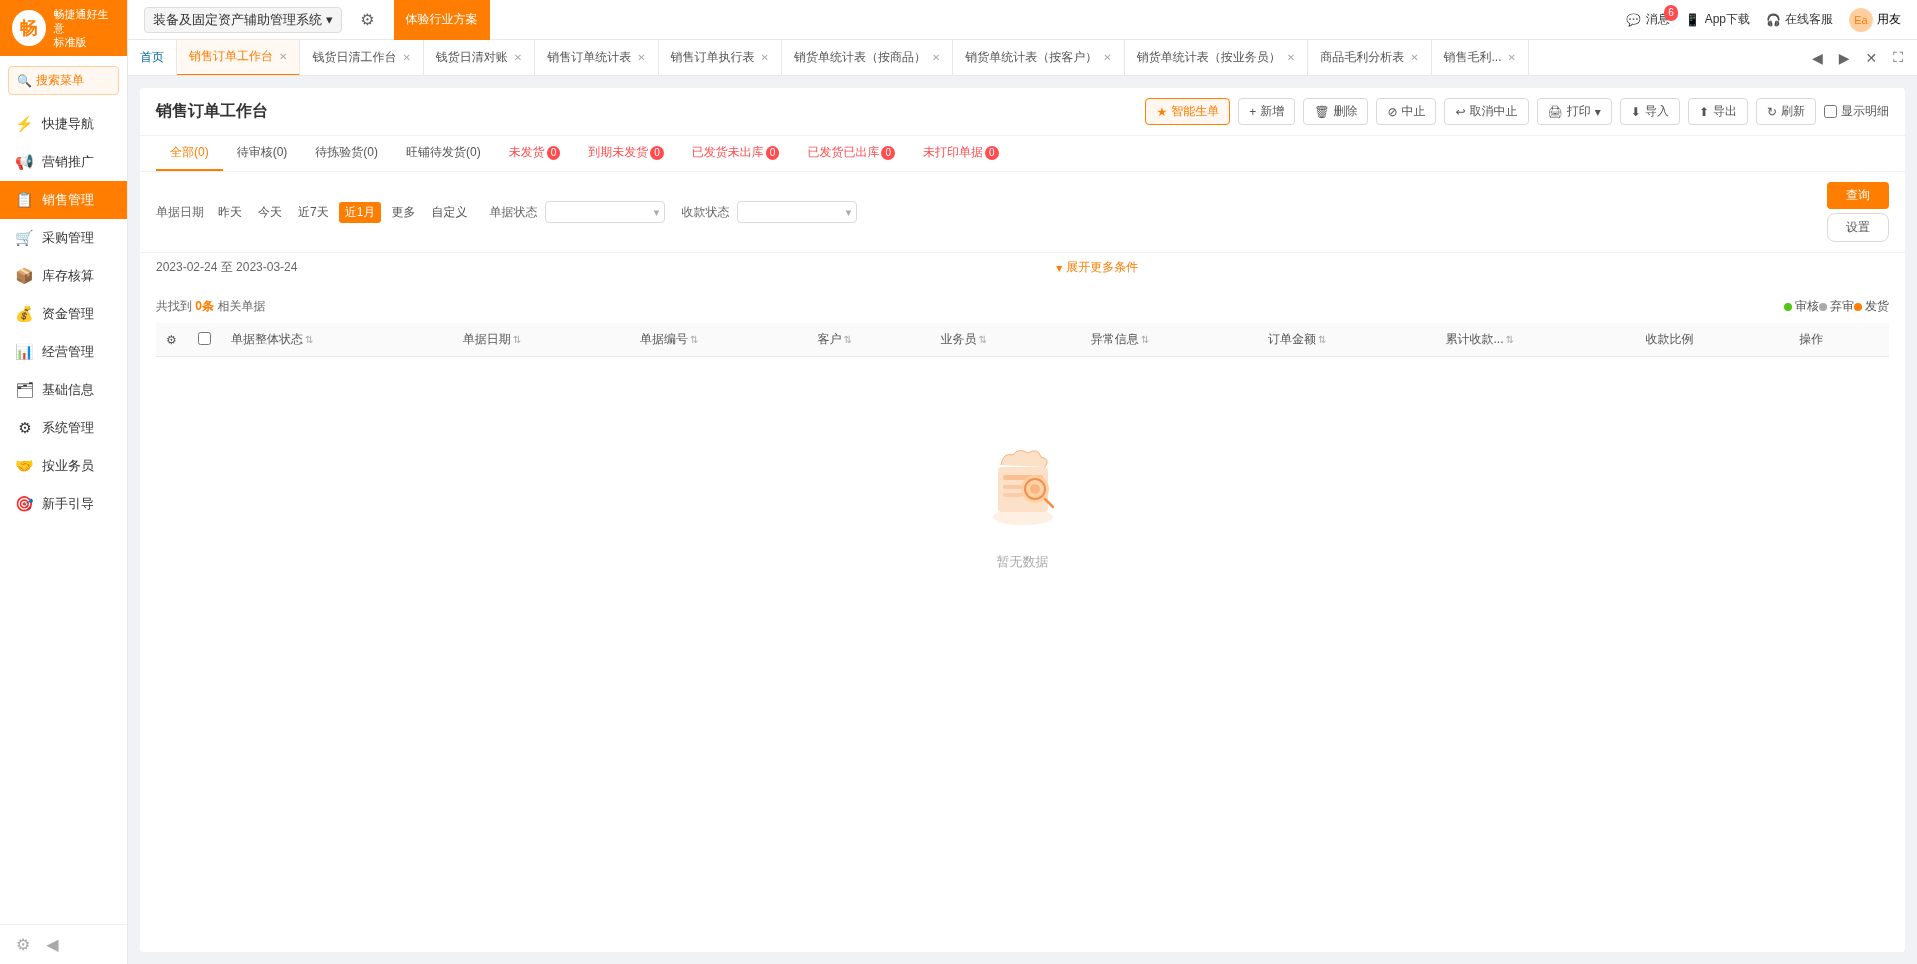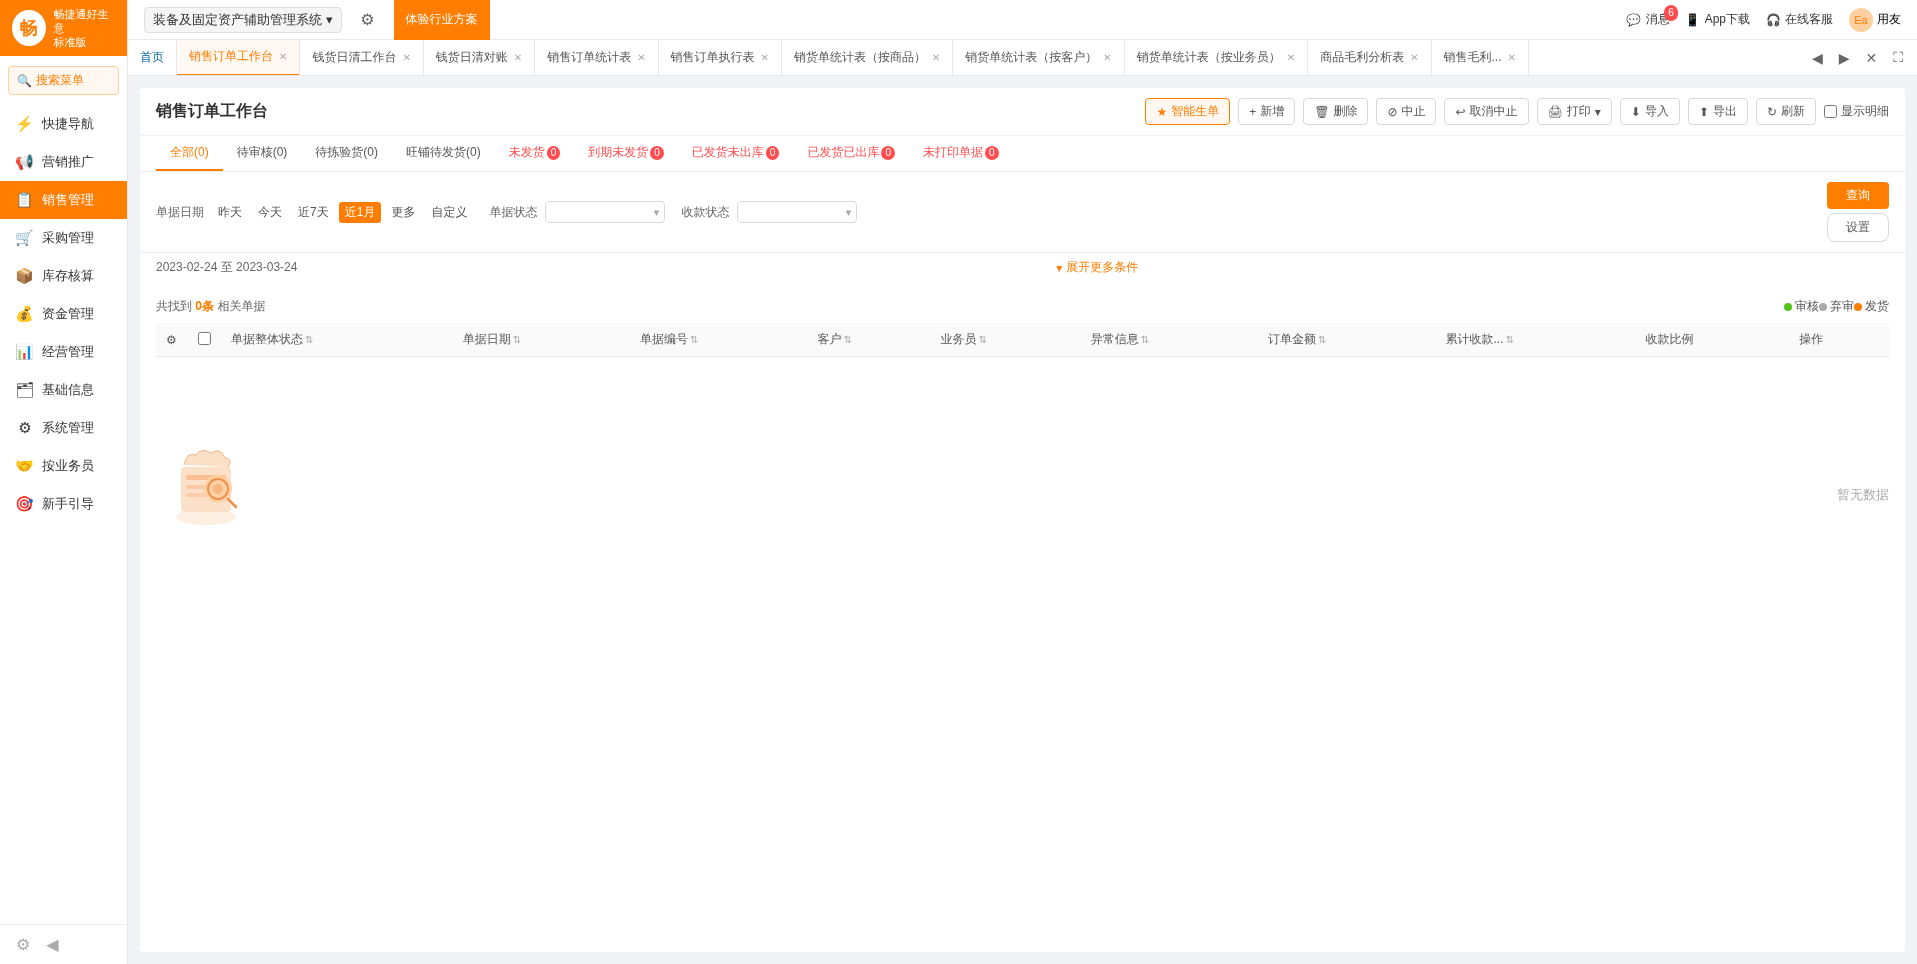--- a/index.html
+++ b/index.html
@@ -90,21 +90,21 @@
     table { width: 100%; border-collapse: collapse; font-size: 12px; }
     thead tr { background: #fafafa; }
     th { padding: 8px 10px; text-align: left; color: #555; font-weight: 500; border-bottom: 1px solid #e8e8e8; white-space: nowrap; }
     td { padding: 8px 10px; color: #333; border-bottom: 1px solid #f0f0f0; }
     .th-sort { display: flex; align-items: center; gap: 2px; cursor: pointer; }
     .th-sort::after { content: "⇅"; font-size: 10px; color: #aaa; }
     .th-checkbox { width: 32px; }
     .th-settings { width: 32px; }
 
     
-    .empty-state { display: flex; flex-direction: row; align-items: center; justify-content: space-between; padding: 80px 0; }
+    .empty-state { display: flex; flex-direction: column; align-items: center; justify-content: space-between; padding: 80px 0; }
     .empty-icon { width: 100px; height: 100px; margin-bottom: 16px; }
     .empty-text { color: #aaa; font-size: 13px; }
 
     
     .pagination { height: 44px; border-top: 1px solid #f0f0f0; display: flex; align-items: center; justify-content: flex-end; padding: 0 16px; gap: 8px; font-size: 12px; color: #555; }
     .page-size-select { border: 1px solid #d9d9d9; border-radius: 3px; padding: 2px 4px; font-size: 12px; }
     .page-btn { width: 24px; height: 24px; display: flex; align-items: center; justify-content: center; border: 1px solid #d9d9d9; border-radius: 3px; cursor: pointer; color: #555; background: #fff; }
     .page-input { width: 36px; height: 24px; border: 1px solid #d9d9d9; border-radius: 3px; text-align: center; font-size: 12px; }
 
     

